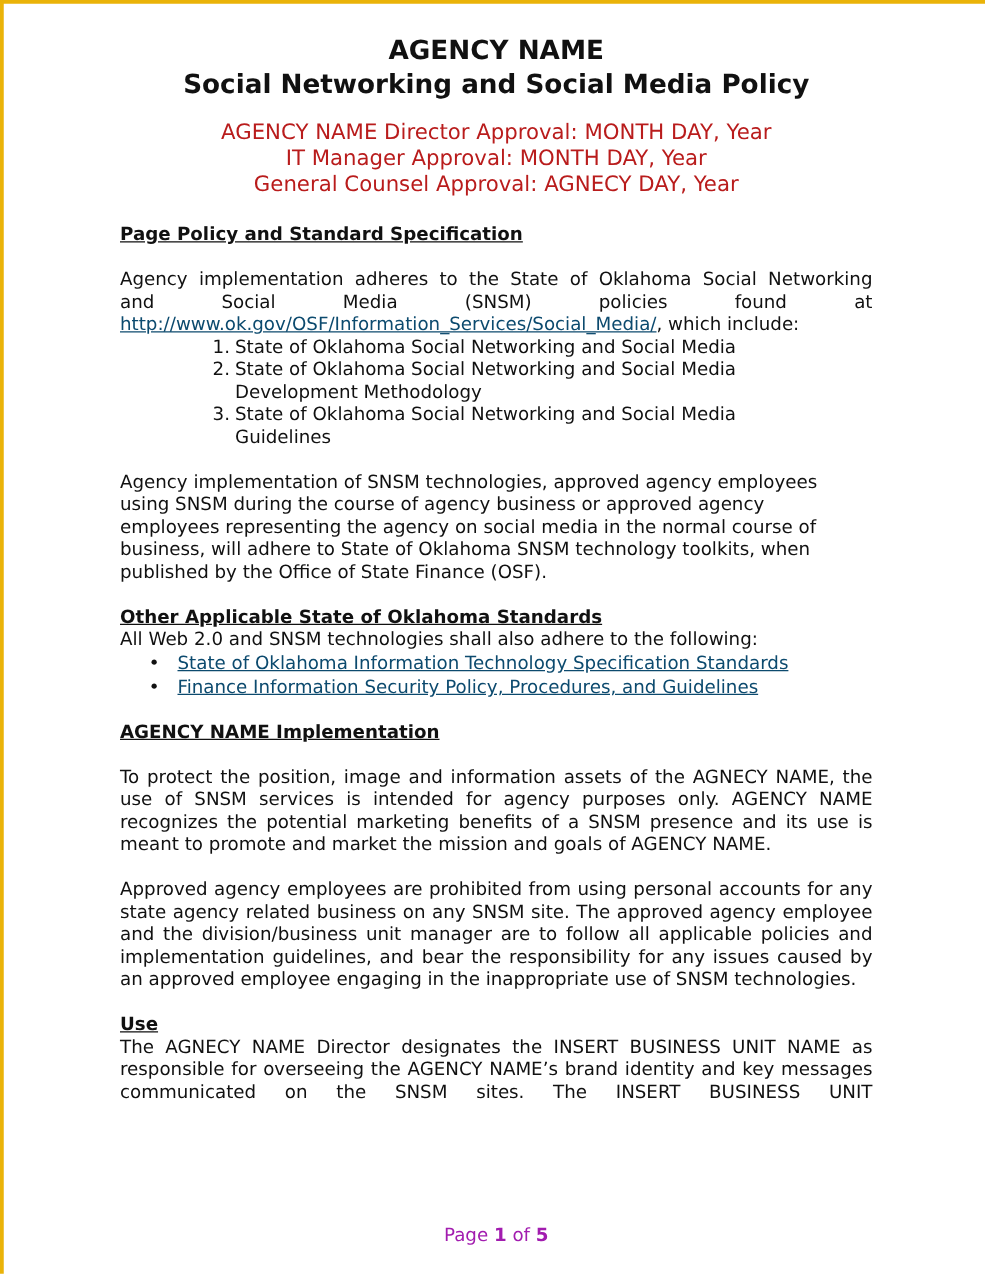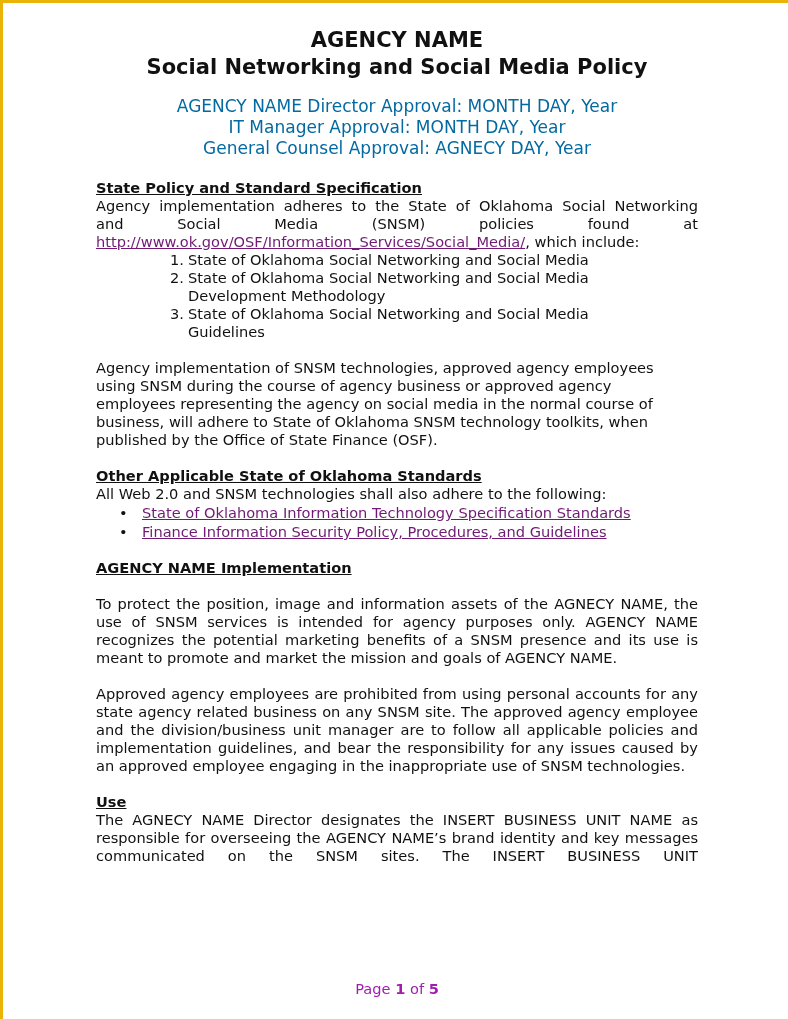--- a/index.html
+++ b/index.html
@@ -39,42 +39,42 @@
       margin-left: -20px;
       margin-right: -20px;
     }
     .approvals {
       text-align: center;
       font-size: 17px;
       line-height: 21px;
       margin-top: 15px;
       margin-left: -20px;
       margin-right: -20px;
-      color: #0369a1;
+      color: #b91c1c;
     }
     .section-heading {
       font-weight: bold;
       text-decoration: underline;
       font-size: 14.6px;
       line-height: 18px;
     }
     p, .para {
       margin: 0;
       font-size: 14.6px;
       line-height: 18px;
     }
     .justify {
       text-align: justify;
     }
     .justify-last {
       text-align: justify;
       text-align-last: justify;
     }
     a {
-      color: #701a75;
+      color: #0c4a6e;
       text-decoration: underline;
     }
     ol.numbered {
       margin: 0;
       padding: 0 0 0 92px;
       font-size: 14.6px;
       line-height: 18px;
       list-style: none;
     }
     ol.numbered li {
@@ -125,23 +125,23 @@
       <div>Social Networking and Social Media Policy</div>
     </div>
 
     <div class="approvals">
       <div>AGENCY NAME Director Approval: MONTH DAY, Year</div>
       <div>IT Manager Approval: MONTH DAY, Year</div>
       <div>General Counsel Approval: AGNECY DAY, Year</div>
     </div>
 
     <div style="margin-top:20px;">
-      <div class="section-heading">State Policy and Standard Specification</div>
+      <div class="section-heading">Page Policy and Standard Specification</div>
 
-      <div style="">
+      <div style="margin-top:18px;">
         <p class="justify-last">Agency implementation adheres to the State of Oklahoma Social Networking</p>
         <p class="justify-last"><span>and Social Media (SNSM) policies found at</span></p>
         <p><a href="#">http://www.ok.gov/OSF/Information_Services/Social_Media/</a><span>, which include:</span></p>
 
         <ol class="numbered">
           <li><span class="num">1.</span><span>State of Oklahoma Social Networking and Social Media</span></li>
           <li style="width:440px;"><span class="num">2.</span><span>State of Oklahoma Social Networking and Social Media Development Methodology</span></li>
           <li style="width:440px;"><span class="num">3.</span><span>State of Oklahoma Social Networking and Social Media Guidelines</span></li>
         </ol>
       </div>

